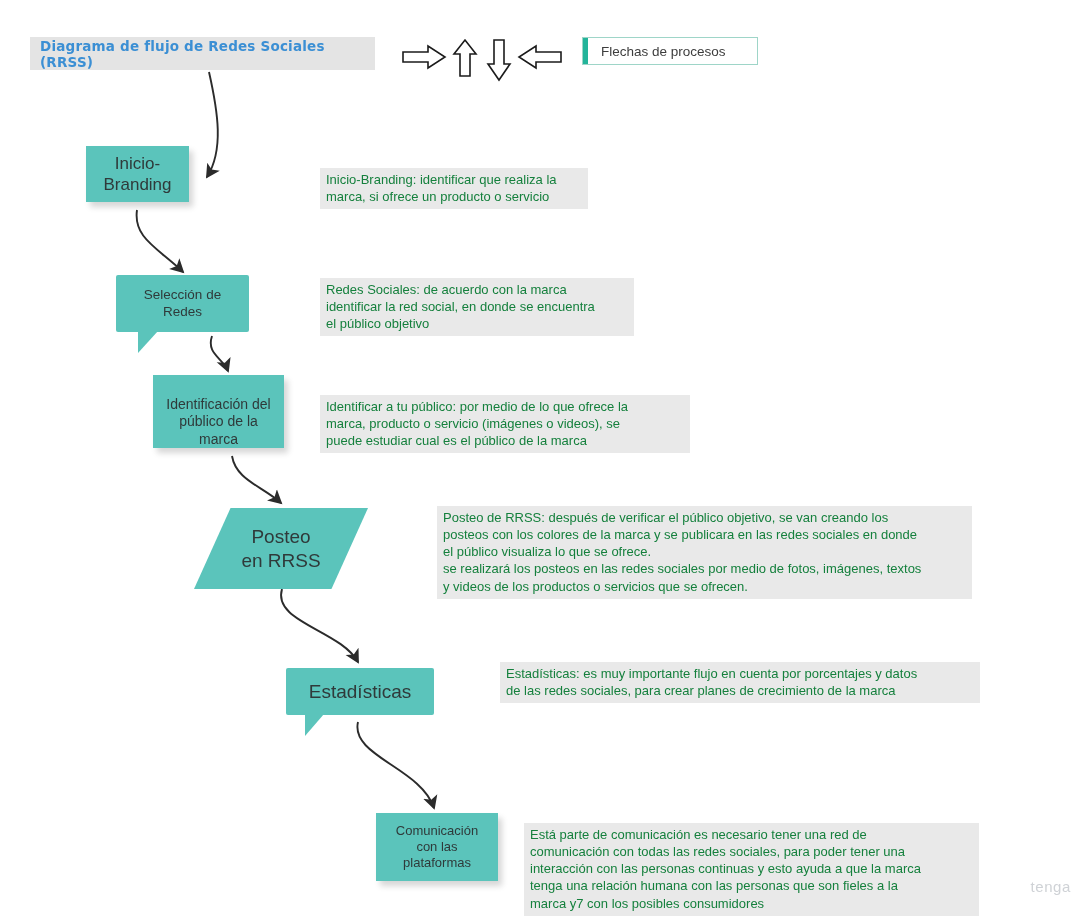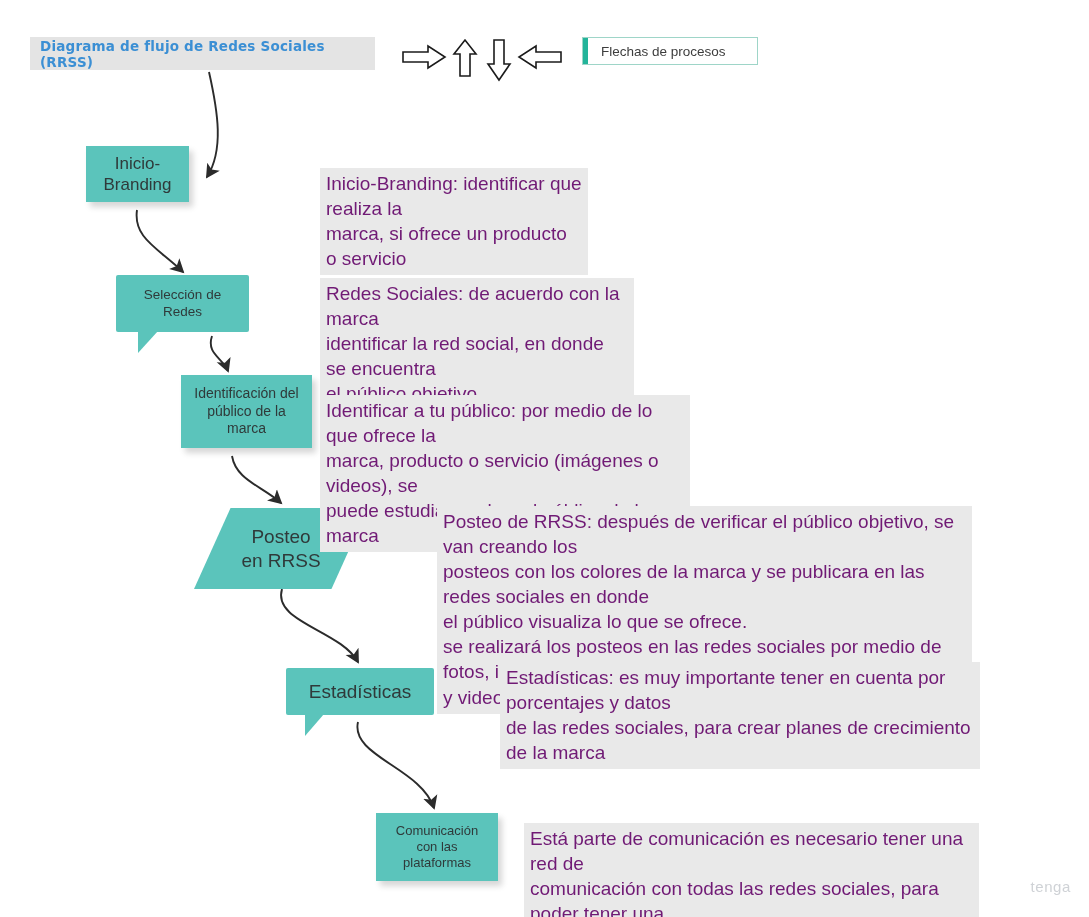--- a/index.html
+++ b/index.html
@@ -117,23 +117,24 @@
     left: 116px; top: 275px;
     width: 133px; height: 57px;
     font-size: 13.5px;
   }
   #tail-seleccion {
     left: 138px; top: 331px;
     border-left: 20px solid #5bc4bb;
     border-bottom: 22px solid transparent;
   }
   #node-identificacion {
-    left: 181px; top: 375px;
+    left: 153px; top: 375px;
     width: 131px; height: 73px;
     font-size: 14px;
+    align-items: flex-end;
   }
   #node-posteo {
     left: 194px; top: 508px;
     width: 174px; height: 81px;
     font-size: 19px;
     background: transparent;
     box-shadow: none;
   }
   #node-posteo .para-shape {
     position: absolute;
@@ -159,22 +160,22 @@
   #node-comunicacion {
     left: 376px; top: 813px;
     width: 122px; height: 68px;
     font-size: 13px;
   }
 
   
   .desc {
     position: absolute;
     background: #e9e9e9;
-    color: #701a75;
-    font-size: 19px;
+    color: #15803d;
+    font-size: 13px;
     line-height: 1.32;
     padding: 3px 6px 4px 6px;
     box-sizing: border-box;
     white-space: pre-line;
   }
   #desc-inicio        { left: 320px; top: 168px; width: 268px; }
   #desc-redes         { left: 320px; top: 278px; width: 314px; }
   #desc-identificar   { left: 320px; top: 395px; width: 370px; }
   #desc-posteo        { left: 437px; top: 506px; width: 535px; }
   #desc-estadisticas  { left: 500px; top: 662px; width: 480px; }
@@ -277,21 +278,21 @@
 identificar la red social, en donde se encuentra
 el público objetivo</div>
   <div class="desc" id="desc-identificar">Identificar a tu público:  por medio de lo que ofrece la
 marca, producto o servicio (imágenes o videos), se
 puede estudiar cual es el público de la marca</div>
   <div class="desc" id="desc-posteo">Posteo de RRSS: después de verificar el público objetivo, se van creando los
 posteos con los colores de la marca y se publicara en las redes sociales en donde
 el público visualiza lo que se ofrece.
 se realizará los posteos en las redes sociales por medio de fotos, imágenes, textos
 y videos de los productos o servicios que se ofrecen.</div>
-  <div class="desc" id="desc-estadisticas">Estadísticas: es muy importante tener en cuenta por porcentajes y datos
+  <div class="desc" id="desc-estadisticas">Estadísticas: es muy importante flujo en cuenta por porcentajes y datos
 de las redes sociales, para crear planes de crecimiento de la marca</div>
   <div class="desc" id="desc-comunicacion">Está parte de comunicación es necesario tener una red de
 comunicación con todas las redes sociales, para poder tener una
 interacción con las personas continuas y esto ayuda a que la marca
 tenga una relación humana con las personas que son fieles a la
 marca y7 con los posibles consumidores</div>
 
   <div id="watermark">tenga</div>
 
 </div>

